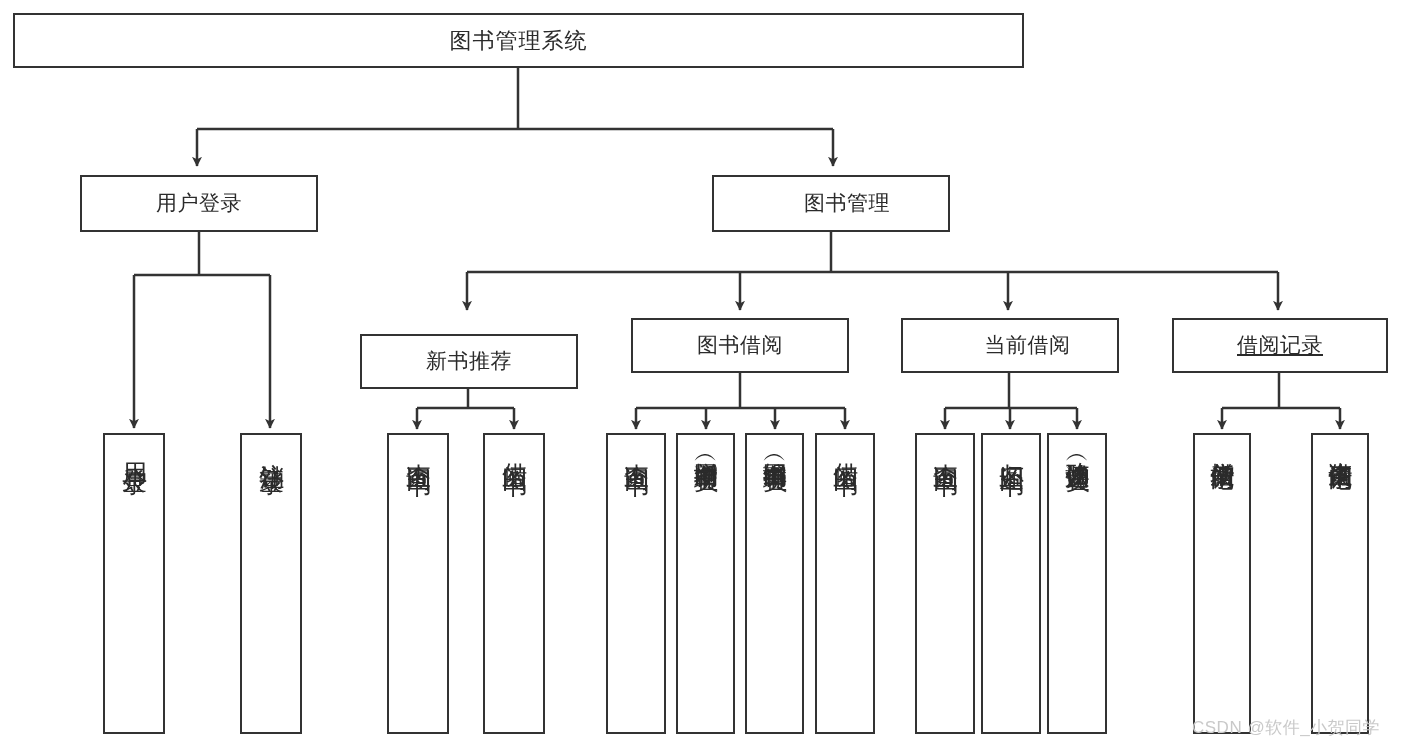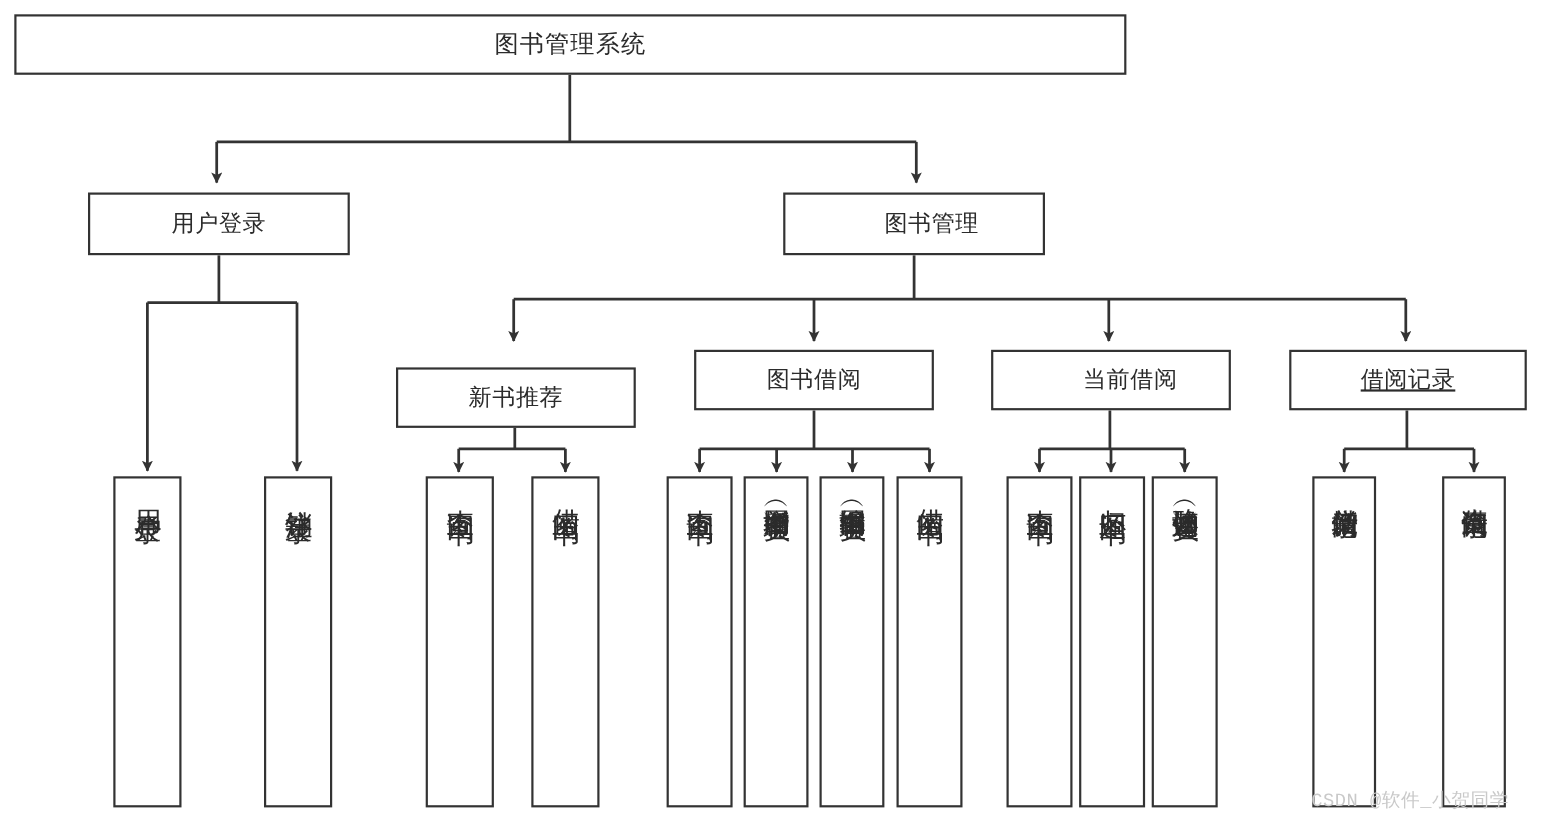--- a/index.html
+++ b/index.html
@@ -62,21 +62,21 @@
     font-size:24px;
     letter-spacing:1px;
   }
   .watermark{
     position:absolute;
     color:#c9c9c9;
     font-size:17px;
     letter-spacing:0.5px;
     white-space:nowrap;
     z-index:5;
-    font-family:Liberation Mono, monospace;
+    font-family:Liberation Sans, sans-serif;
   }
 </style>
 </head>
 <body>
 
 <div id="canvas">
 
   <svg id="edges" viewBox="0 0 1405 747" xmlns="http://www.w3.org/2000/svg">
     <defs>
       <marker id="arrow" markerWidth="11" markerHeight="11" refX="9.2" refY="5" orient="auto" markerUnits="userSpaceOnUse">

